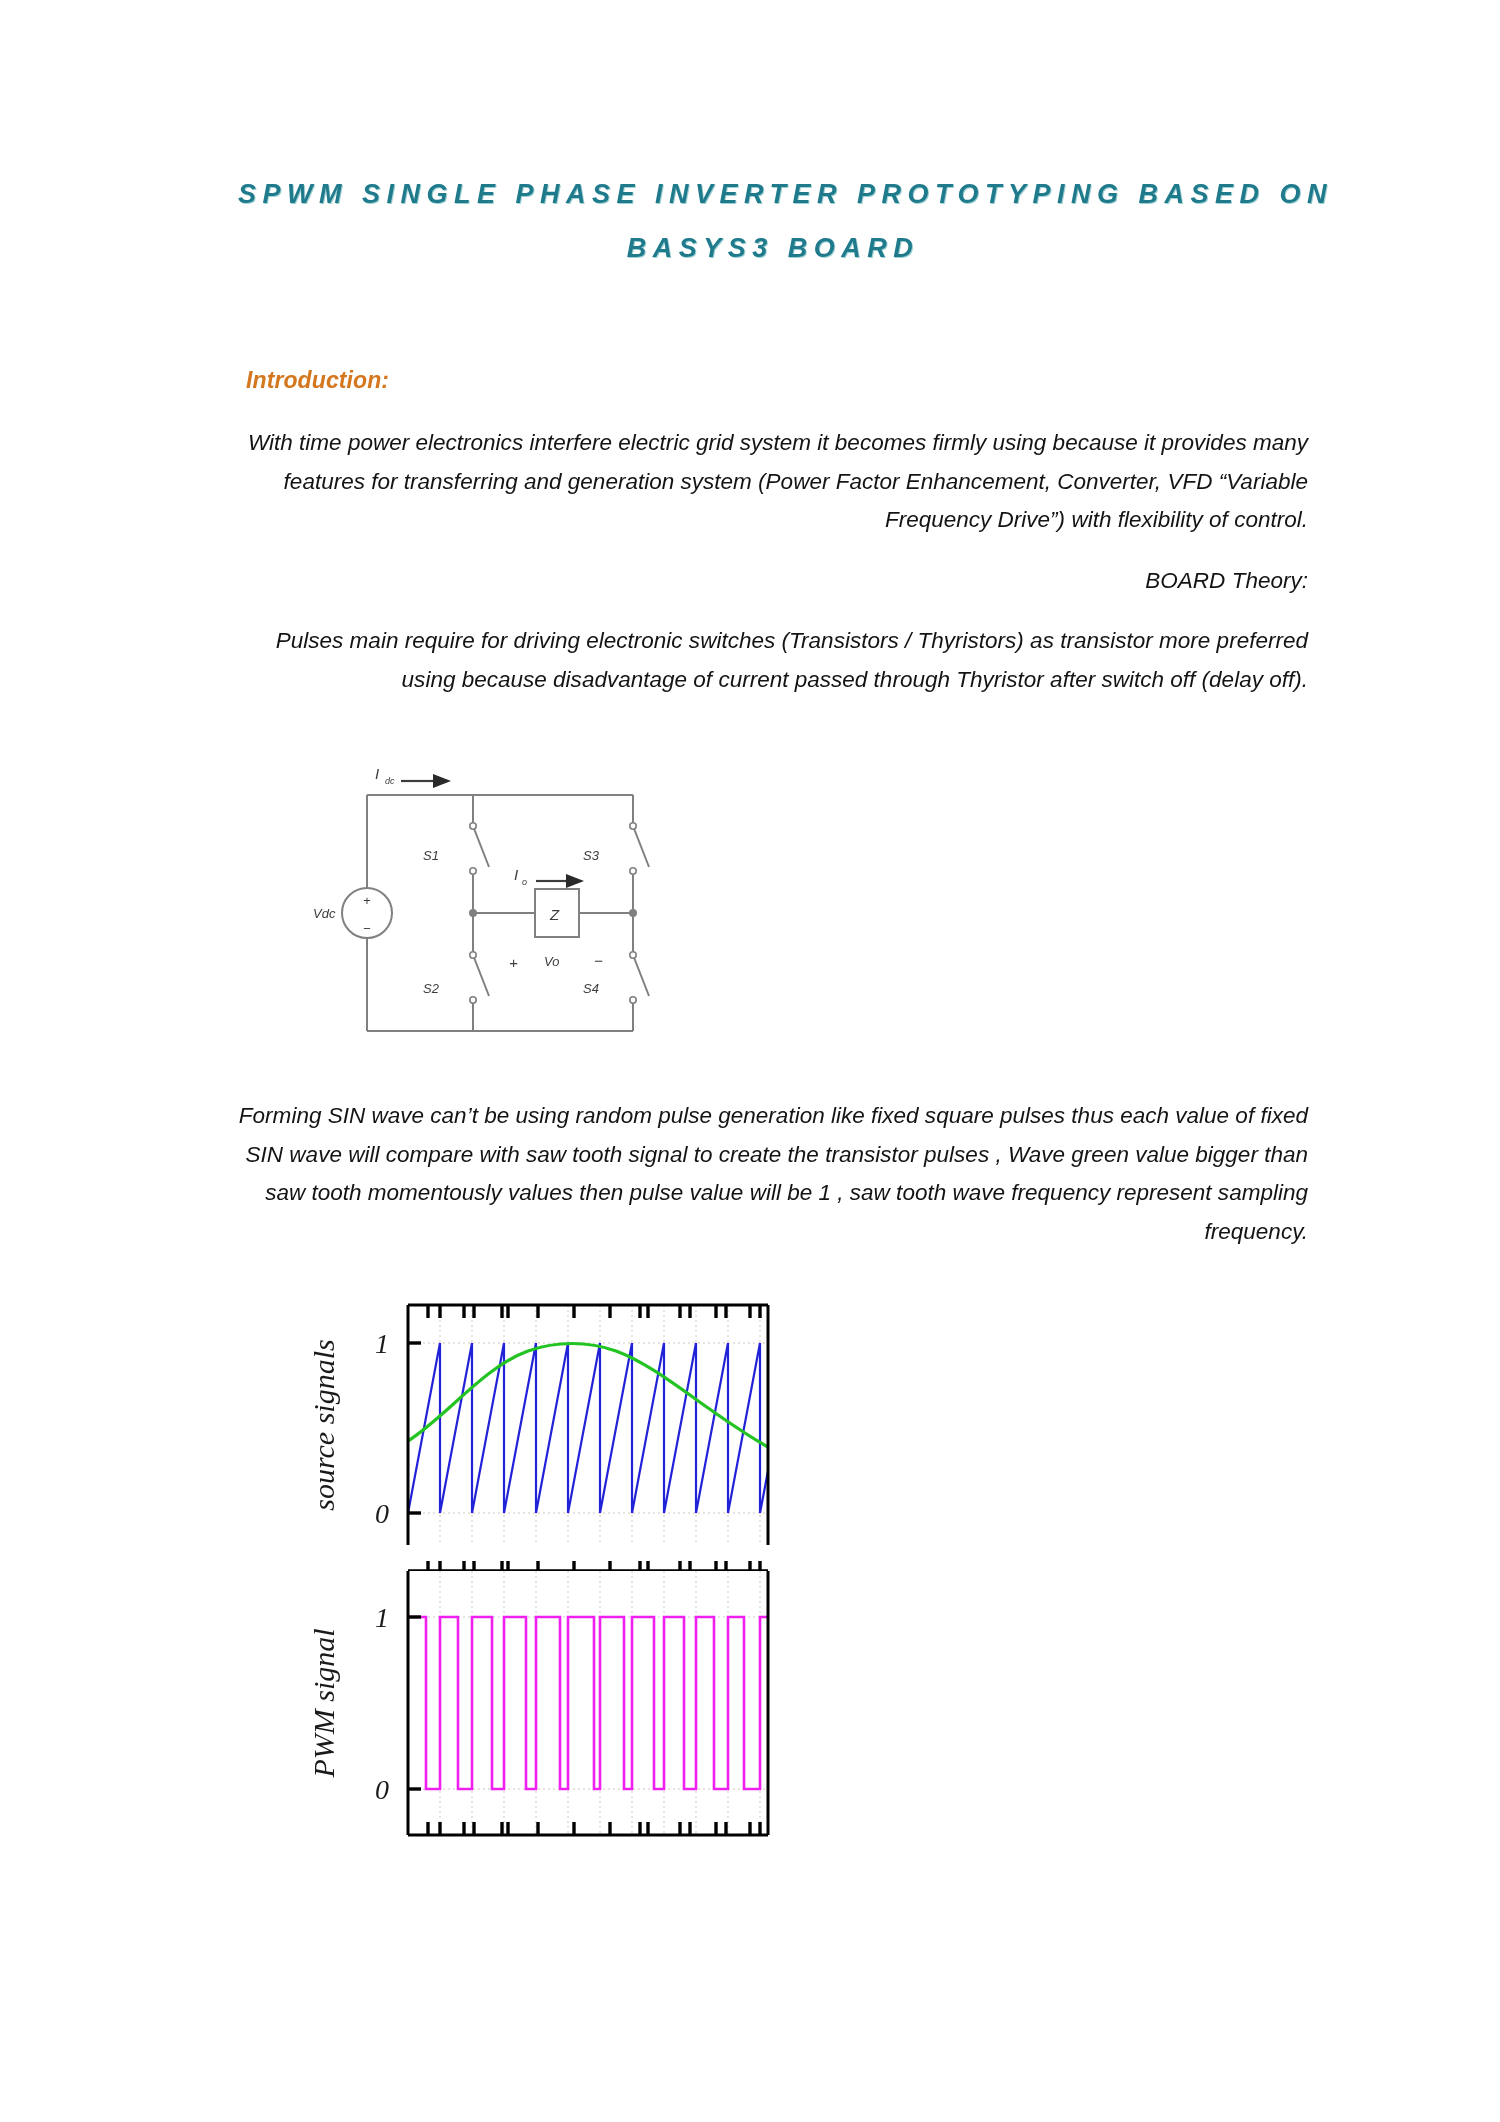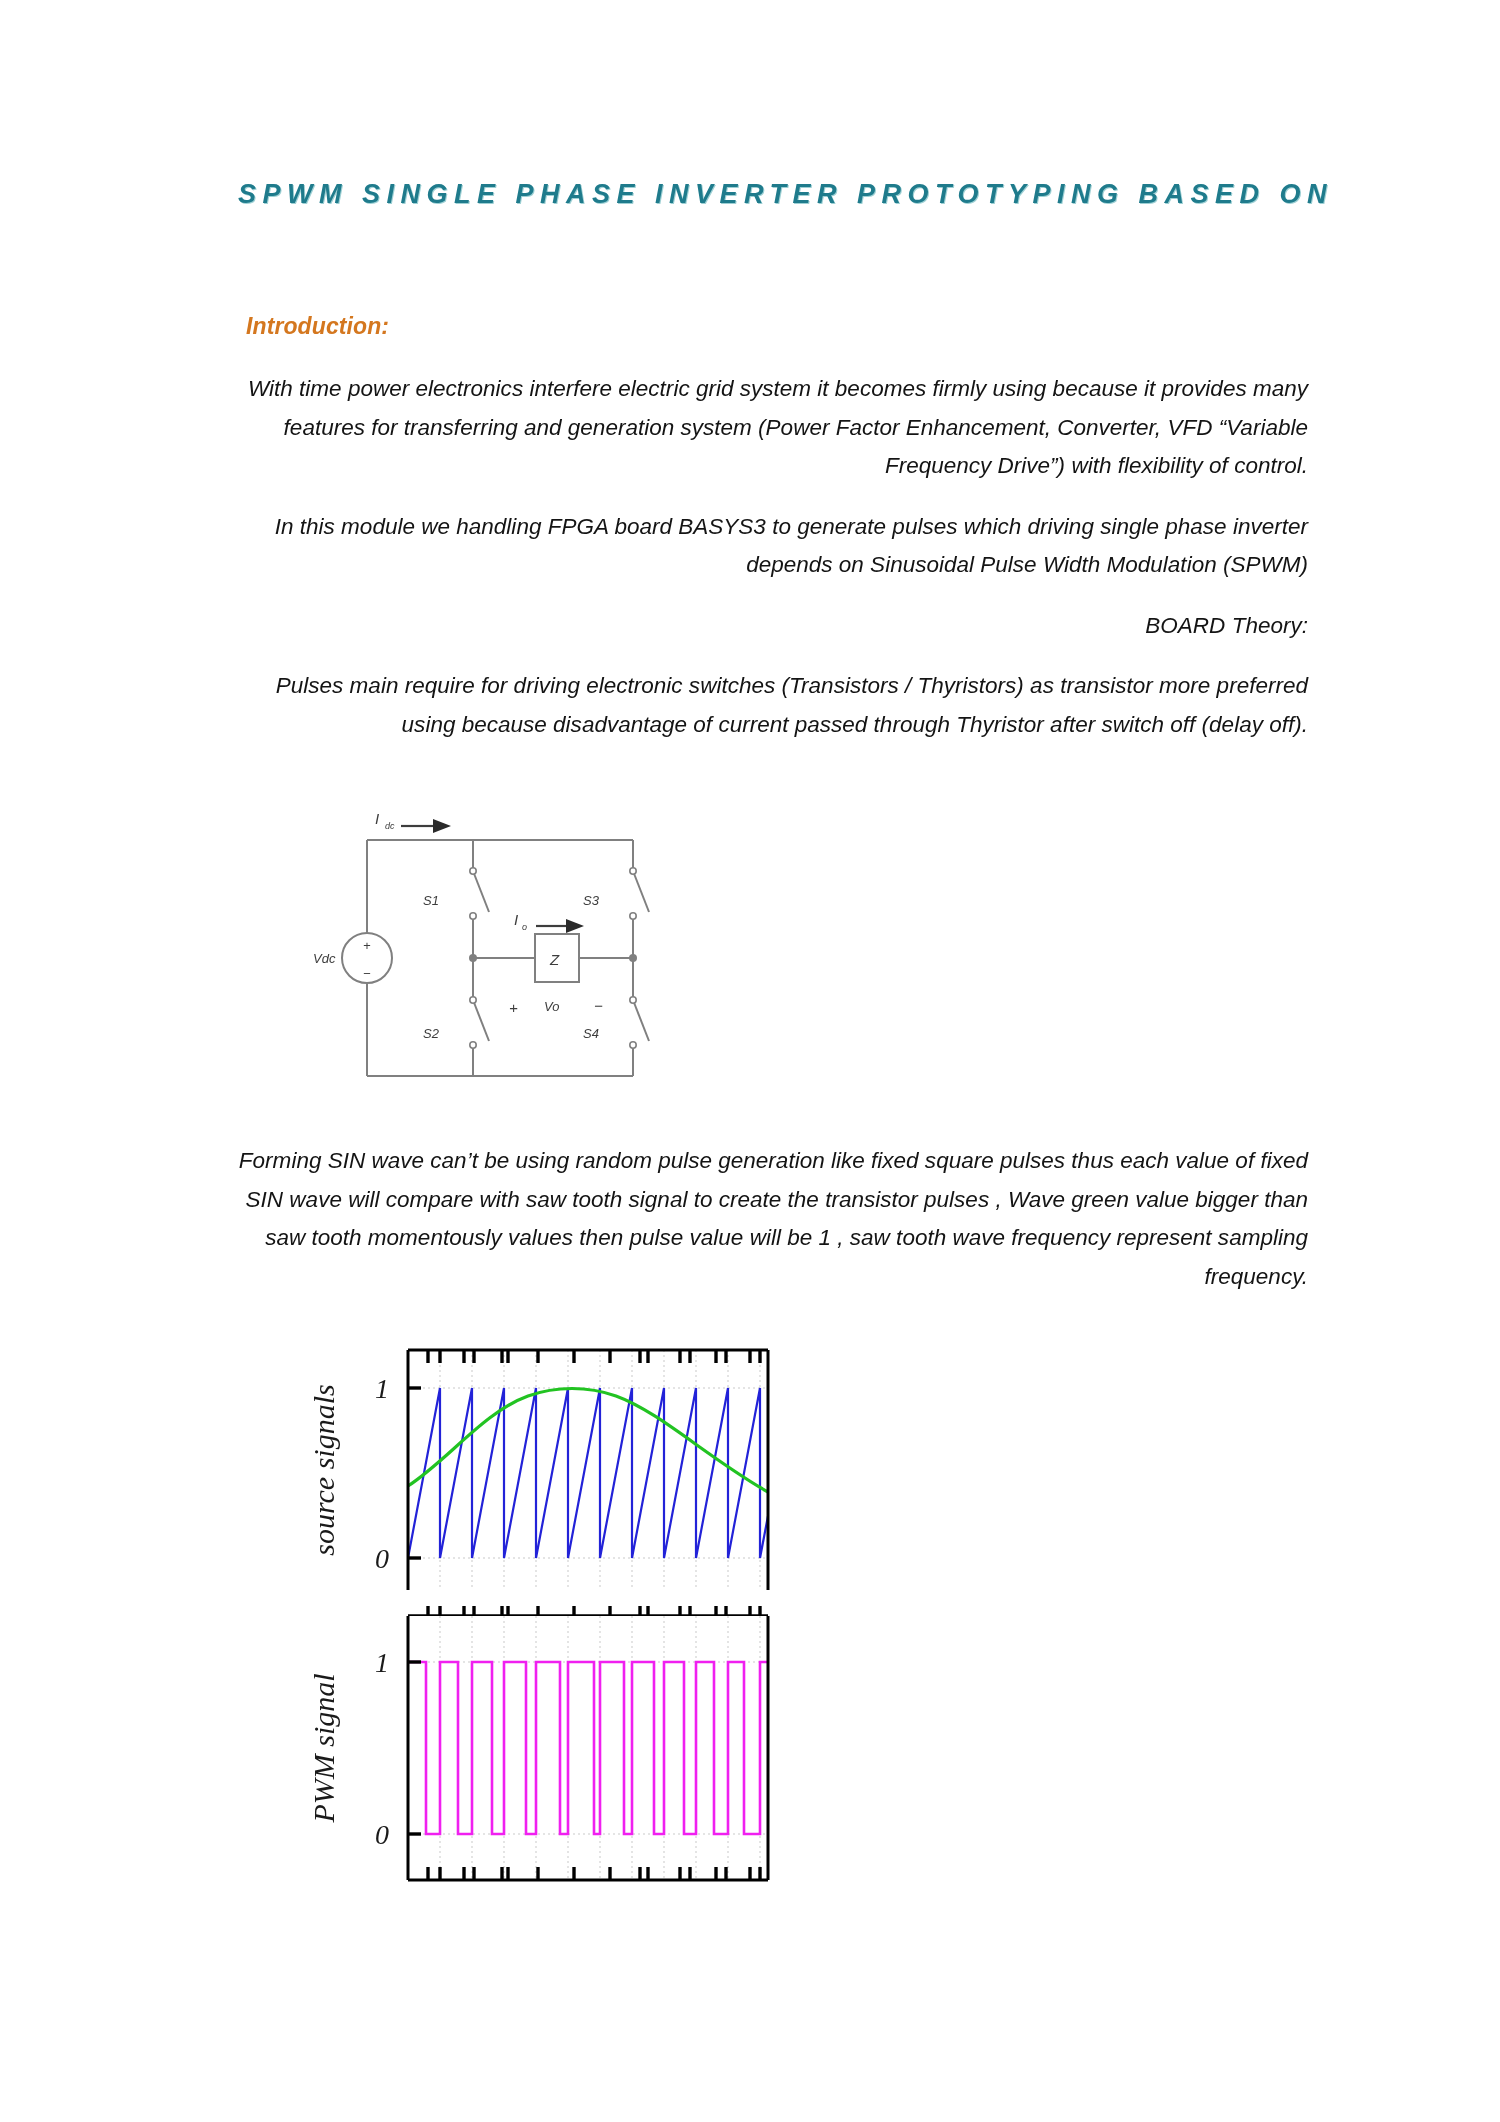--- a/index.html
+++ b/index.html
@@ -132,27 +132,27 @@
   }
 </style>
 </head>
 <body>
 
 <div class="page">
   <div class="content">
 
     <h1 class="doc-title">
       <span class="line line1">SPWM SINGLE PHASE INVERTER PROTOTYPING BASED ON</span>
+      <span class="line line2">BASYS3 BOARD</span>
     </h1>
 
     <h2 class="section-heading">Introduction:</h2>
 
     <p class="body-text">With time power electronics interfere electric grid system  it becomes firmly using because it provides many features for  transferring and generation system (Power Factor Enhancement, Converter, VFD “Variable Frequency Drive”) with flexibility of control.</p>
 
-    <p class="body-text">In this module we handling FPGA board BASYS3 to generate pulses which driving single phase inverter depends on Sinusoidal Pulse Width Modulation (SPWM)</p>
 
     <p class="body-text">BOARD Theory:</p>
 
     <p class="body-text">Pulses main require for driving electronic switches (Transistors / Thyristors) as transistor more preferred using because disadvantage of current passed through Thyristor after switch off (delay off).</p>
 
     <div class="figure-circuit">
       <div class="circuit-box">
         <svg width="355" height="300" viewBox="0 0 355 300" xmlns="http://www.w3.org/2000/svg">
           <g stroke="#808080" stroke-width="2" fill="none">
 

